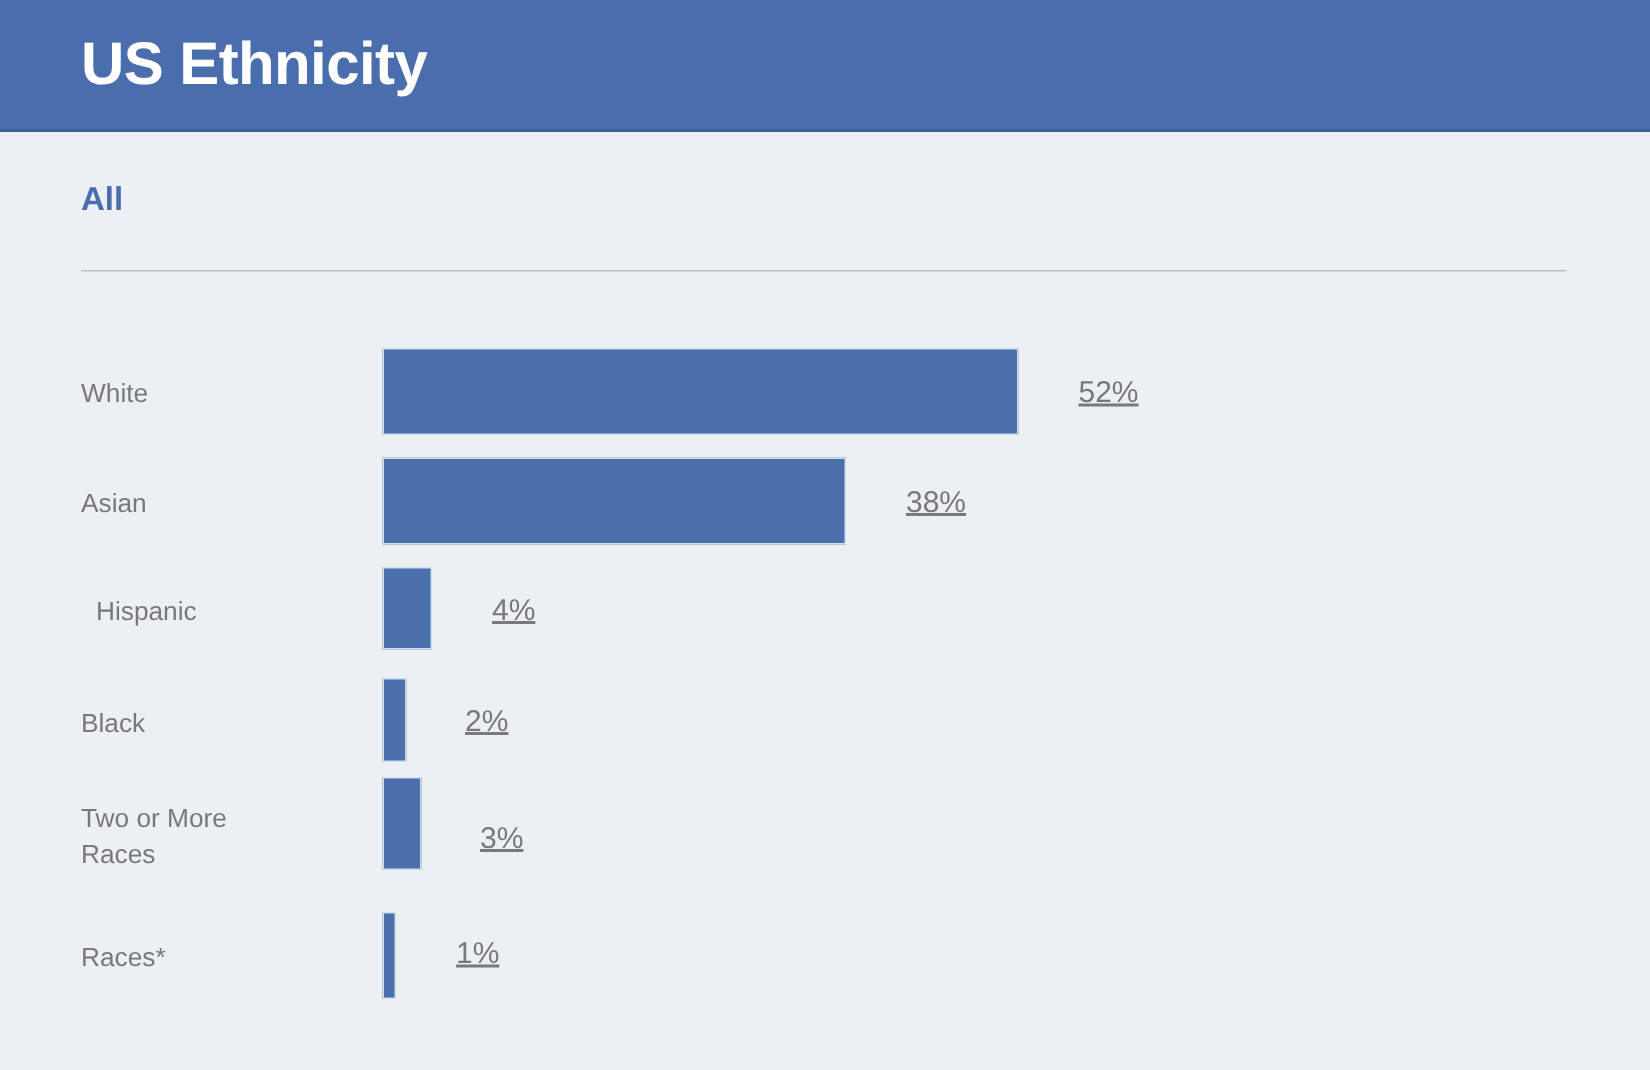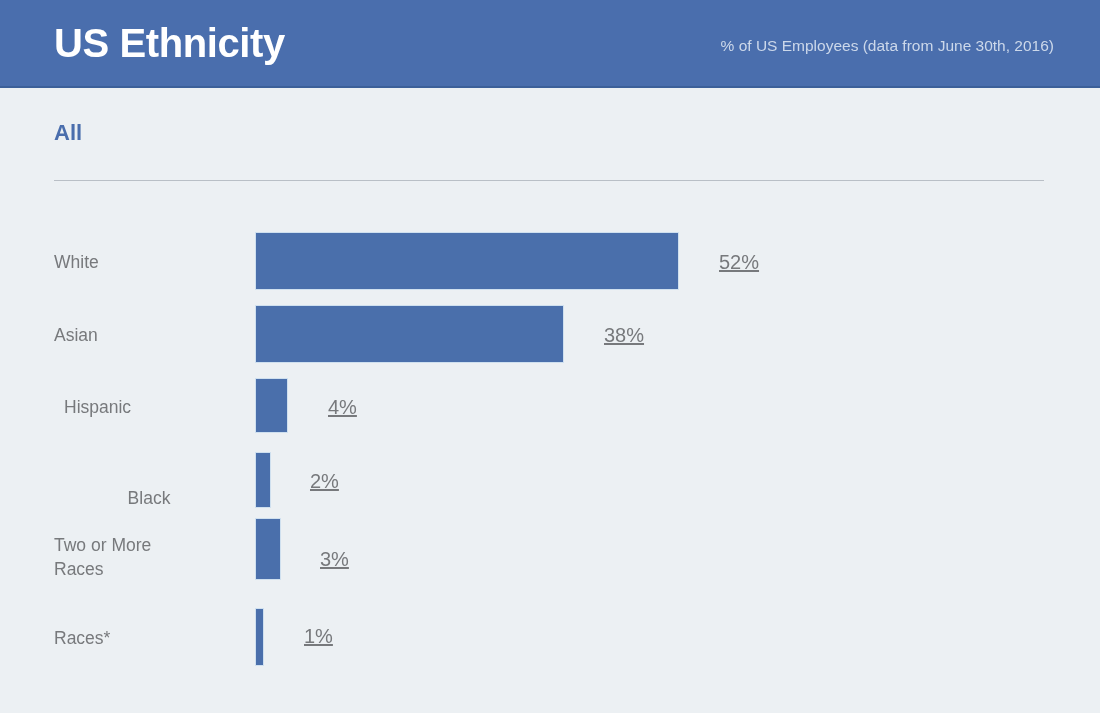--- a/index.html
+++ b/index.html
@@ -134,21 +134,20 @@
   }
 </style>
 </head>
 <body>
 
 <div class="page">
 
   <div class="header">
     <div class="header-inner">
       <div class="header-title">US Ethnicity</div>
-      <div class="header-subtitle">% of US Employees (data from June 30th, 2016)</div>
     </div>
   </div>
   <div class="header-bottom-edge"></div>
 
   <div class="section-title">All</div>
   <div class="divider"></div>
 
   <div class="chart" id="chart">
       <div class="bar-row">
         <div class="bar-label" style="top: 250px;">White</div>
@@ -165,21 +164,21 @@
         <div class="bar-value" style="left: 604px; top: 325px;">38%</div>
       </div>
       <div class="bar-row">
         <div class="bar-label" style="top: 395px; margin-left: 10px;">Hispanic</div>
         <div class="bar-track" style="top: 378px; height: 55px; width: 33px;">
           <div class="bar-fill" style="background: rgb(74, 111, 171);"></div>
         </div>
         <div class="bar-value" style="left: 328px; top: 397px;">4%</div>
       </div>
       <div class="bar-row">
-        <div class="bar-label" style="top: 486px; text-align: center;">Black</div>
+        <div class="bar-label" style="top: 470px;">Black</div>
         <div class="bar-track" style="top: 452px; height: 56px; width: 16px;">
           <div class="bar-fill" style="background: rgb(74, 111, 171);"></div>
         </div>
         <div class="bar-value" style="left: 310px; top: 471px;">2%</div>
       </div>
       <div class="bar-row">
         <div class="bar-label" style="top: 533px;">Two or More
 Races</div>
         <div class="bar-track" style="top: 518px; height: 62px; width: 26px;">
           <div class="bar-fill" style="background: rgb(74, 111, 171);"></div>

